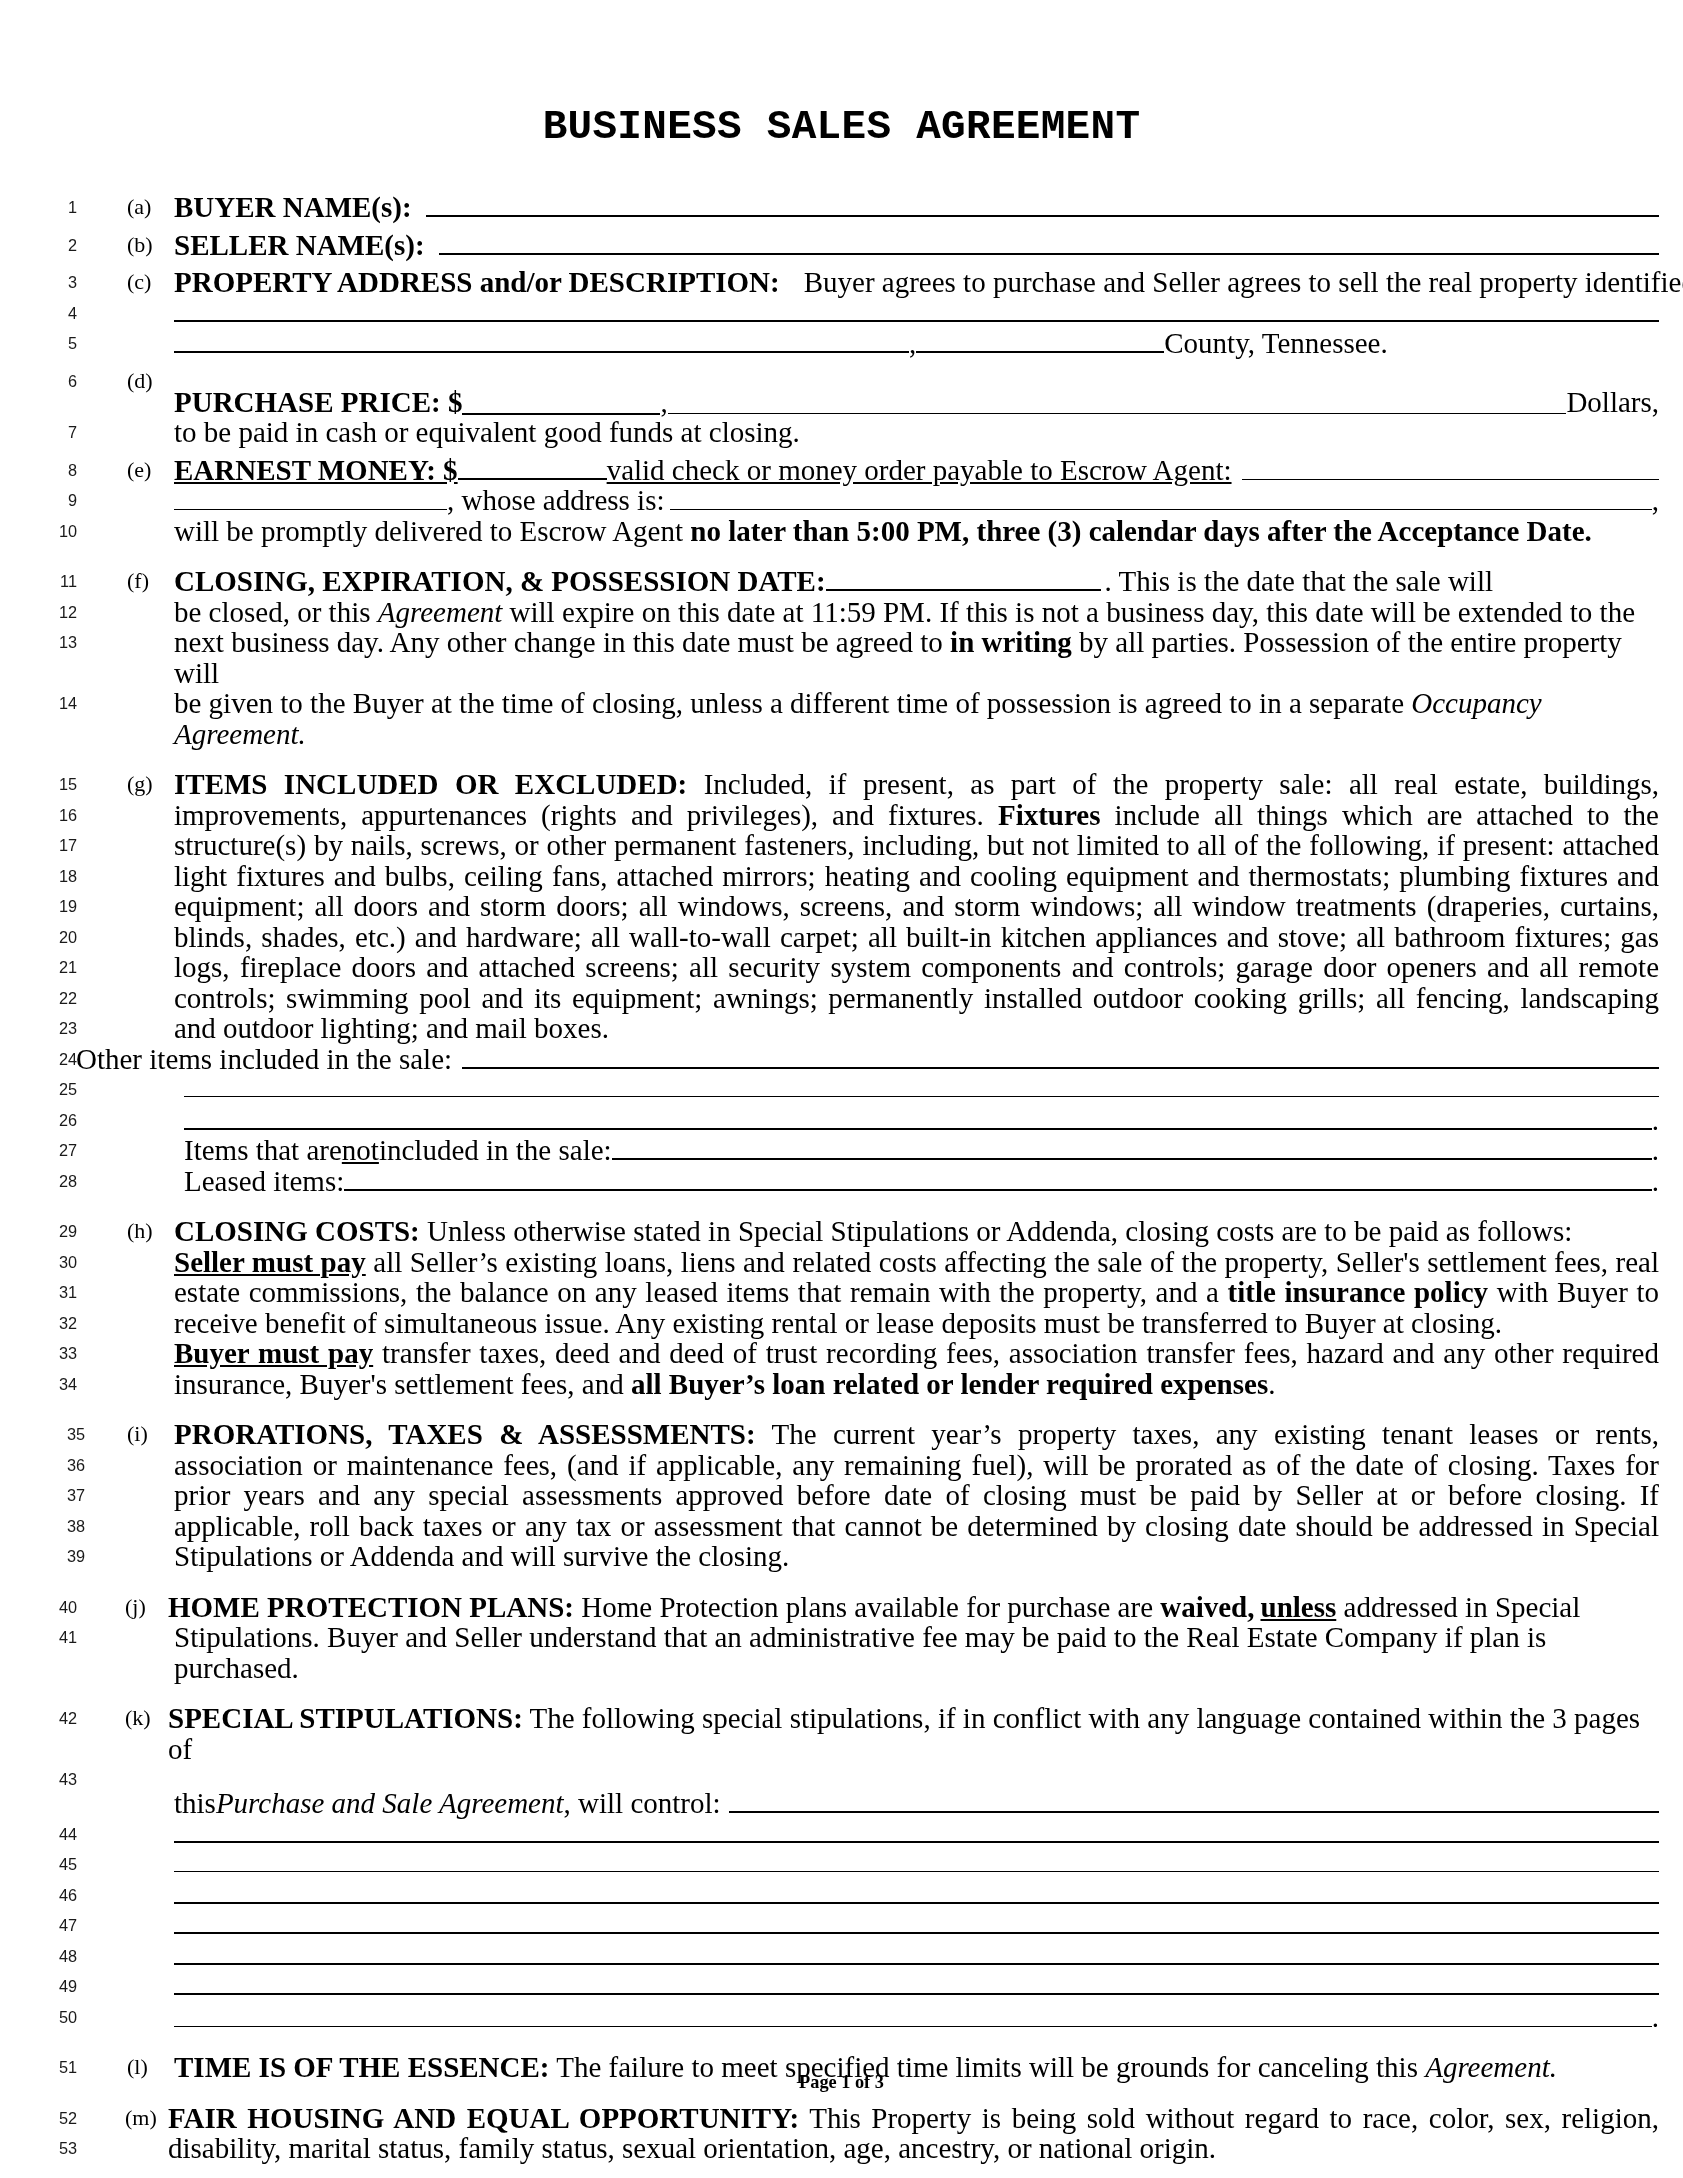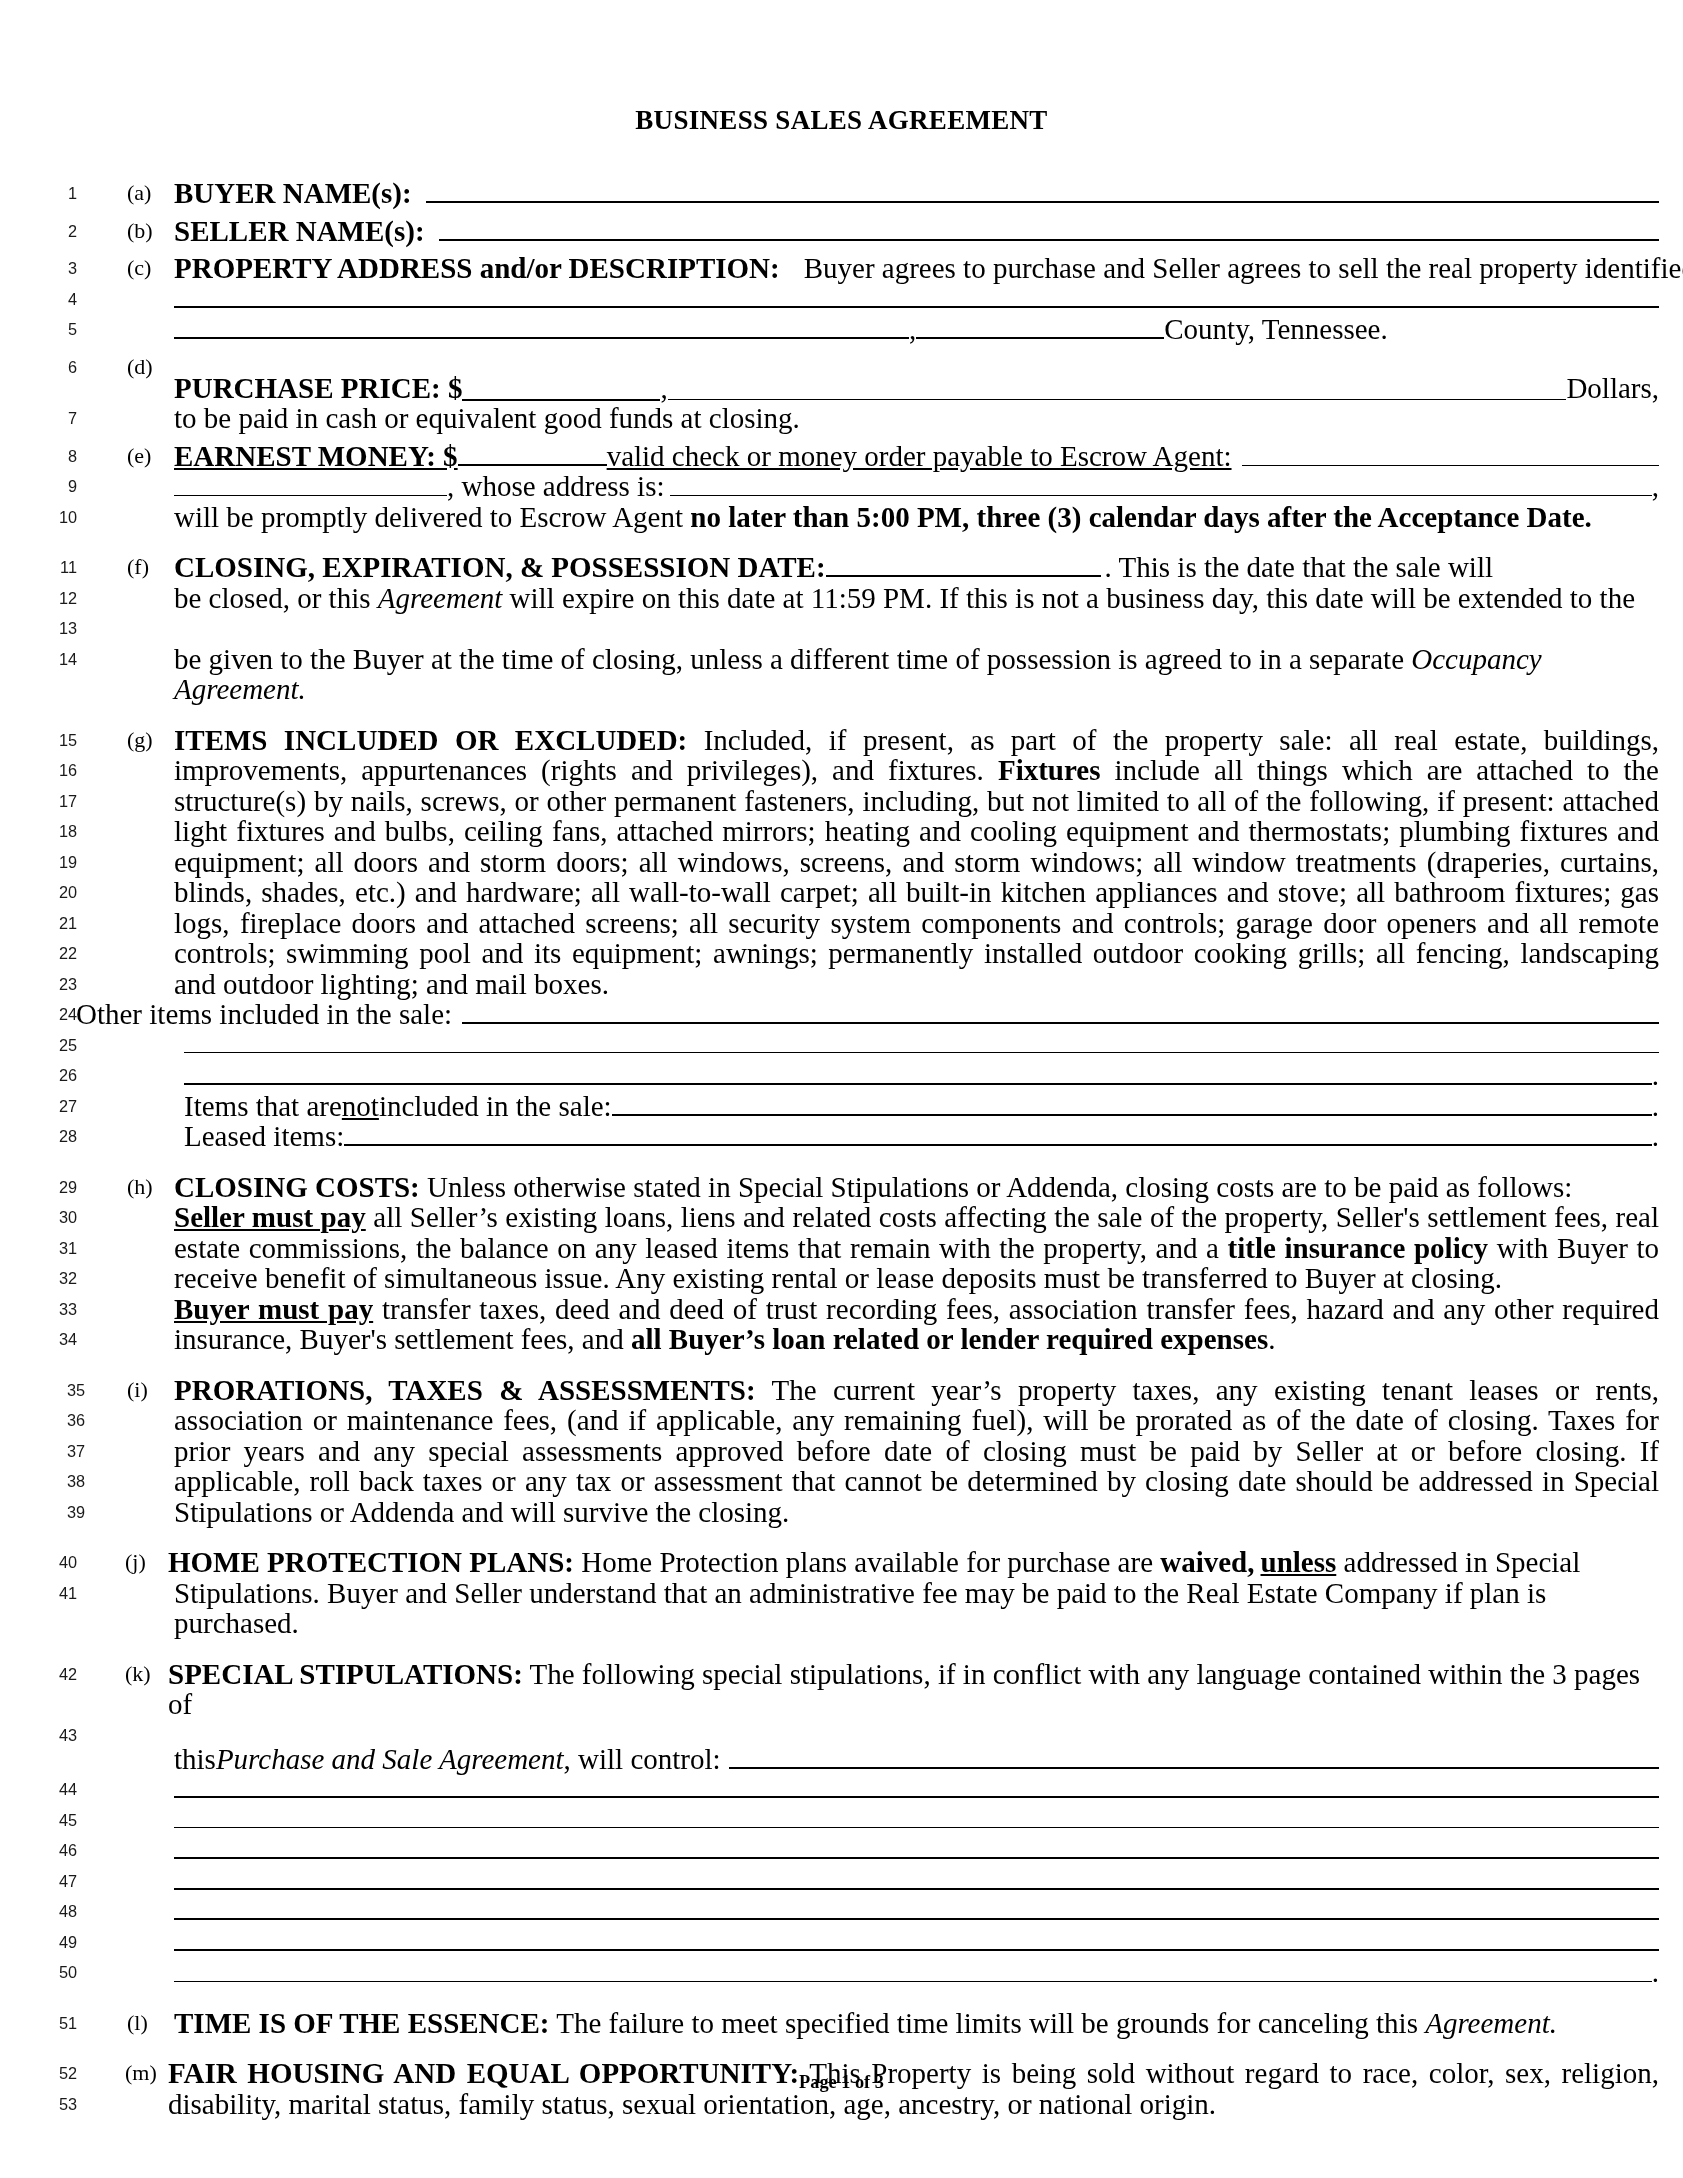--- a/index.html
+++ b/index.html
@@ -19,25 +19,26 @@
     position: relative;
     width: 1683px;
     height: 2178px;
     background: #ffffff;
     box-sizing: border-box;
   }
 
   
   .doc-title {
     text-align: center;
-    font-size: 27px;
+    font-size: 41px;
     font-weight: bold;
     letter-spacing: 0.3px;
     padding-top: 107px;
     line-height: 1;
+    font-family: Liberation Mono, monospace;
   }
 
   
   .body-area {
     position: relative;
     margin-top: 44px;
     padding-left: 0;
   }
 
   
@@ -245,20 +246,23 @@
         </span>
       </div>
       <div class="ln">
         <span class="num">12</span>
         <span class="txt">
           <span>be closed, or this </span><i>Agreement</i><span> will expire on this date at 11:59 PM. If this is not a business day, this date will be extended to the</span>
         </span>
       </div>
       <div class="ln">
         <span class="num">13</span>
+        <span class="txt">
+          <span>next business day. Any other change in this date must be agreed to </span><b>in writing</b><span> by all parties. Possession of the entire property will</span>
+        </span>
       </div>
       <div class="ln">
         <span class="num">14</span>
         <span class="txt">
           <span>be given to the Buyer at the time of closing, unless a different time of possession is agreed to in a separate </span><i>Occupancy Agreement.</i>
         </span>
       </div>
     </div>
 
     <div class="block gap">

